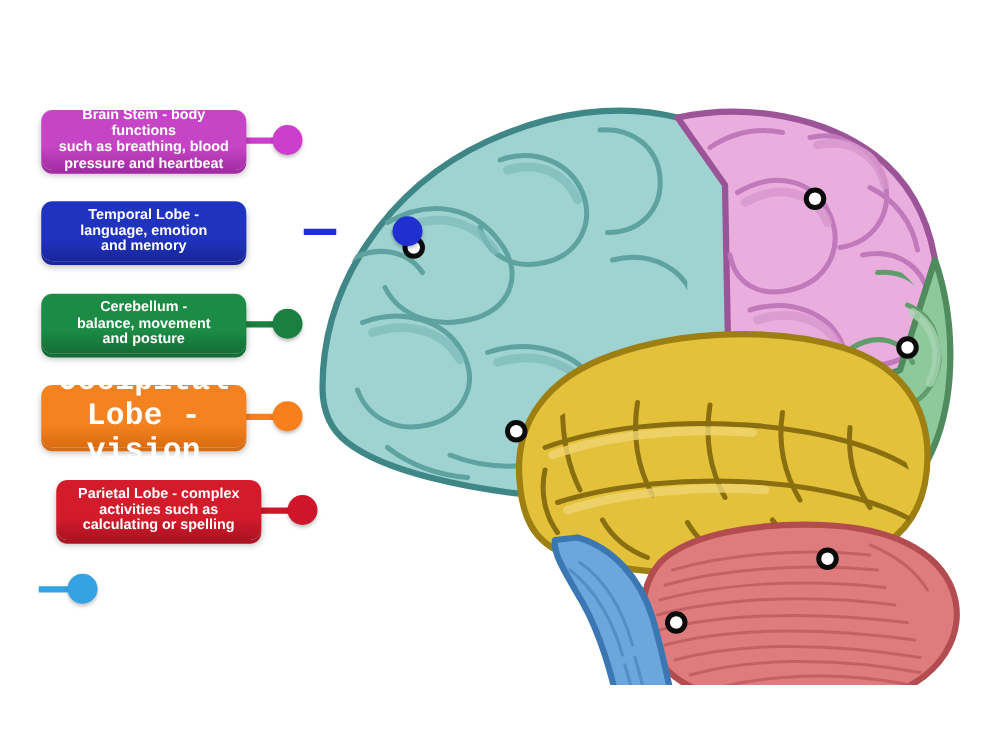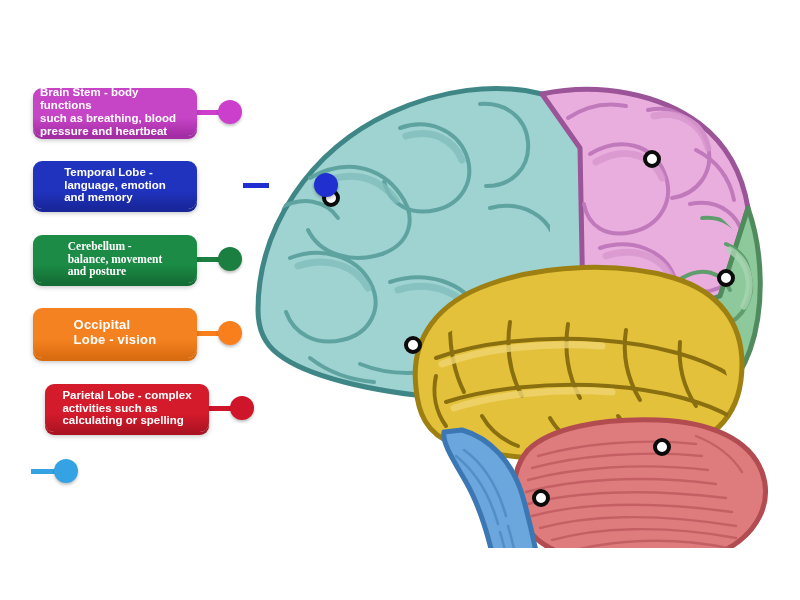--- a/index.html
+++ b/index.html
@@ -21,32 +21,32 @@
     position: absolute;
     left: 33px;
     display: flex;
     align-items: center;
   }
   .label-box {
     box-sizing: border-box;
     width: 164px;
     border-radius: 9px;
     color: #ffffff;
-    text-align: left;
+    text-align: center;
     font-weight: bold;
     line-height: 1.12;
     padding: 6px 7px;
     display: flex;
     align-items: center;
     justify-content: center;
     position: relative;
     z-index: 2;
   }
   .label-box.small { font-size: 11.5px; height: 48px; }
-  .label-box.large { font-size: 13px; height: 50px; letter-spacing: .2px; }
+  .label-box.large { font-size: 25px; height: 50px; letter-spacing: .2px; font-family: Liberation Mono, monospace; }
 
   .connector {
     height: 5px;
     width: 26px;
     margin-left: -2px;
     position: relative;
     z-index: 1;
   }
   .knob {
     width: 24px;
@@ -92,21 +92,21 @@
         <div class="connector" style="background: rgb(204, 63, 204);"></div>
         <div class="knob" style="background: rgb(204, 63, 204); box-shadow: rgba(0, 0, 0, 0.25) 0px 2px 3px;"></div>
       </div>
       <div class="label-row" style="top: 161px; gap: 48px;">
         <div class="label-box small" style="background: linear-gradient(rgb(32, 51, 191) 0%, rgb(32, 51, 191) 62%, rgb(24, 38, 154) 100%); box-shadow: rgb(24, 38, 154) 0px 3px 0px, rgba(0, 0, 0, 0.25) 0px 4px 5px;">
           <span>Temporal Lobe -<br>language, emotion<br>and memory</span>
         </div>
         <div class="connector" style="background: rgb(31, 47, 208);"></div>
         <div class="knob" style="background: rgb(31, 47, 208); box-shadow: rgba(0, 0, 0, 0.25) 0px 2px 3px;"></div>
       </div>
-      <div class="label-row" style="top: 235px; font-family: Liberation Serif, serif;">
+      <div class="label-row" style="top: 235px;">
         <div class="label-box small" style="background: linear-gradient(rgb(27, 139, 69) 0%, rgb(27, 139, 69) 62%, rgb(20, 109, 53) 100%); box-shadow: rgb(20, 109, 53) 0px 3px 0px, rgba(0, 0, 0, 0.25) 0px 4px 5px;">
           <span>Cerebellum -<br>balance, movement<br>and posture</span>
         </div>
         <div class="connector" style="background: rgb(26, 127, 65);"></div>
         <div class="knob" style="background: rgb(26, 127, 65); box-shadow: rgba(0, 0, 0, 0.25) 0px 2px 3px;"></div>
       </div>
       <div class="label-row" style="top: 308px;">
         <div class="label-box large" style="background: linear-gradient(rgb(245, 130, 32) 0%, rgb(245, 130, 32) 62%, rgb(217, 108, 16) 100%); box-shadow: rgb(217, 108, 16) 0px 3px 0px, rgba(0, 0, 0, 0.25) 0px 4px 5px;">
           <span>Occipital<br>Lobe - vision</span>
         </div>

